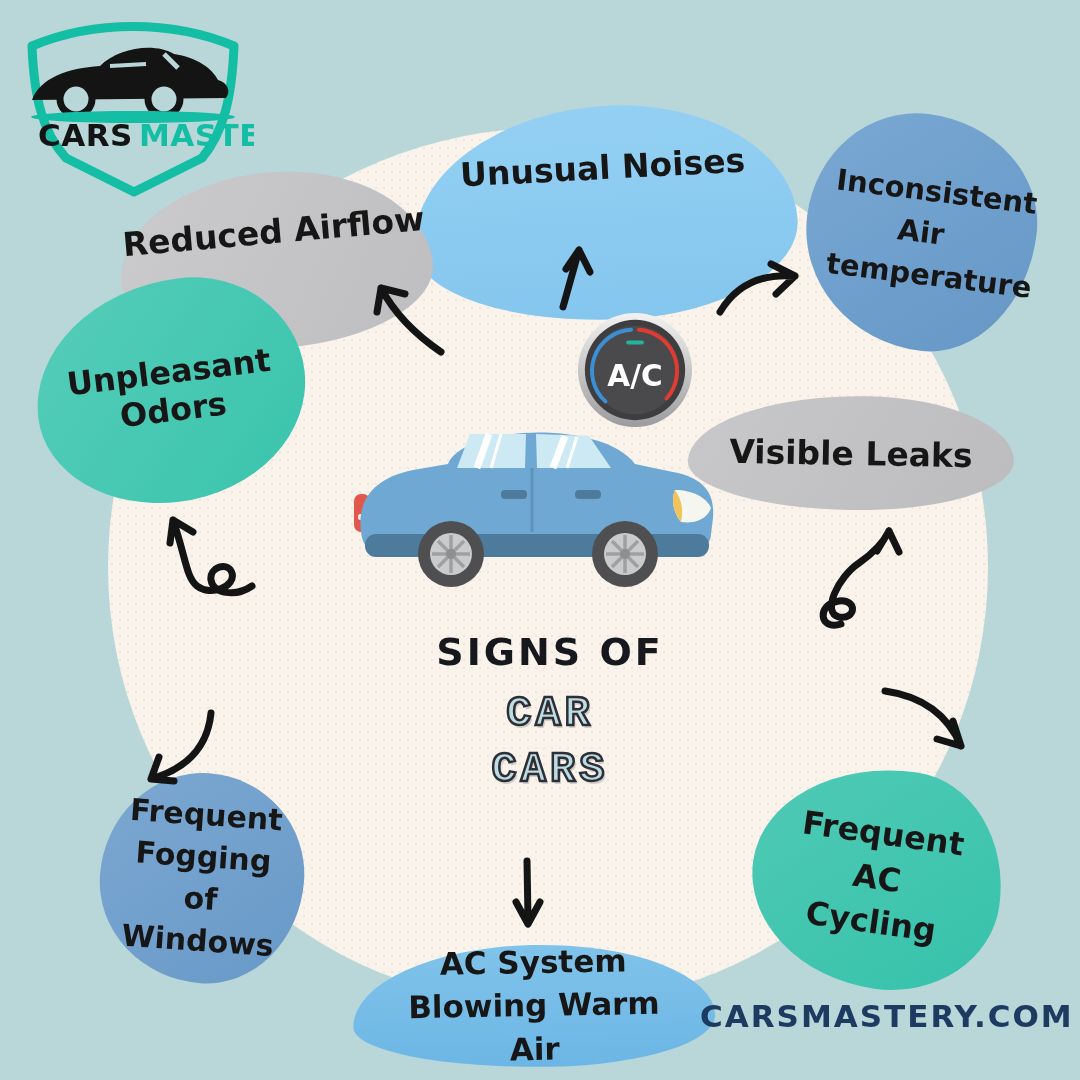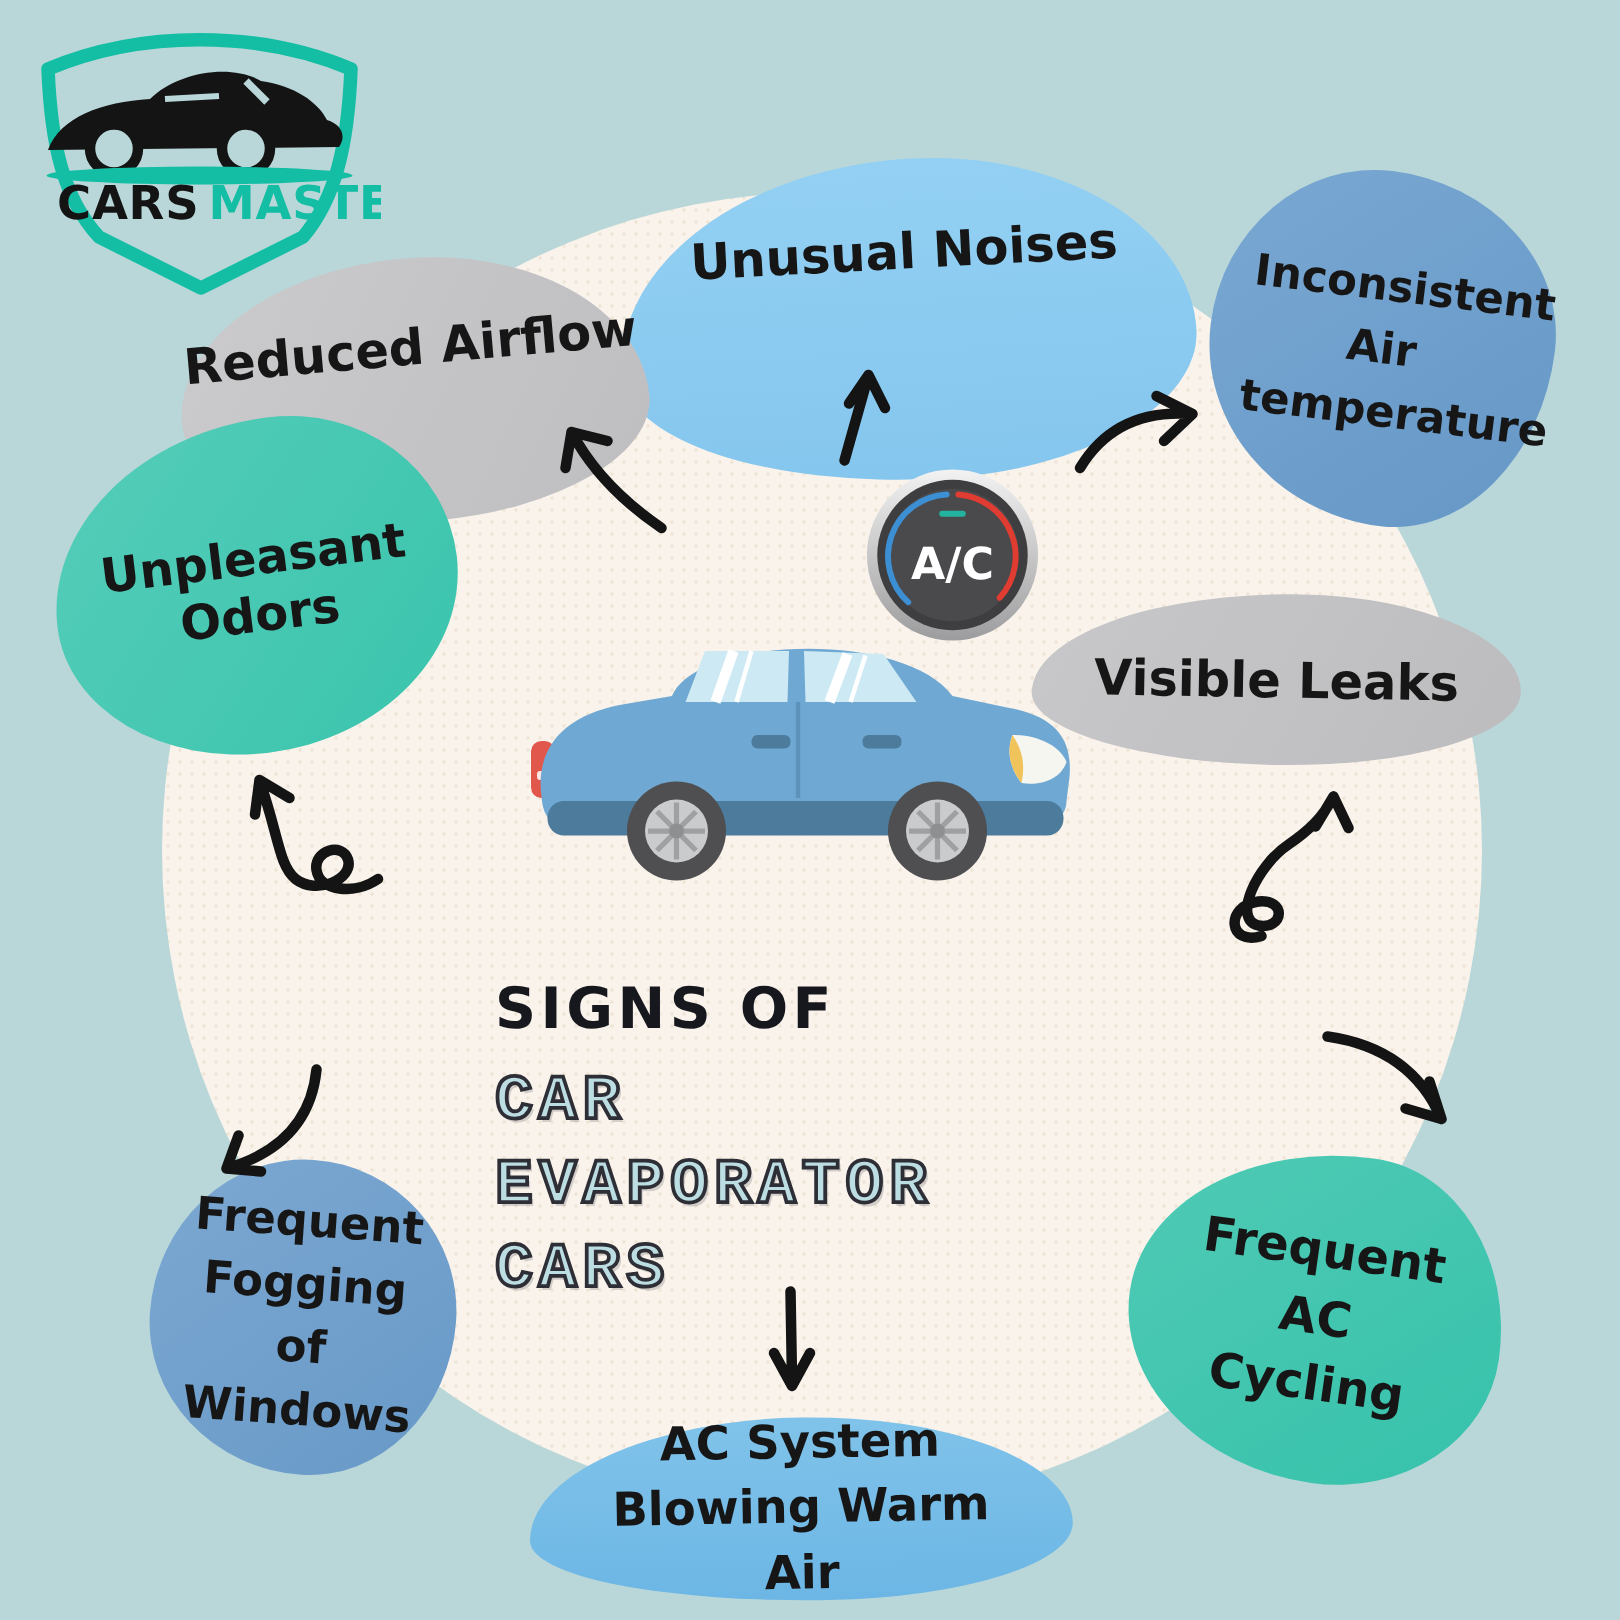--- a/index.html
+++ b/index.html
@@ -32,21 +32,21 @@
   .b-acsystem{left:353px;top:945px;width:362px;height:122px;border-radius:50% 50% 45% 55% / 65% 60% 40% 35%;
     transform:rotate(-1deg);background:linear-gradient(180deg,#80c3ea,#6cb6e5);font-size:31px;line-height:1.4;}
 
   .arrows{position:absolute;left:0;top:0;width:1080px;height:1080px;z-index:3;pointer-events:none;}
 
   .logo{position:absolute;left:14px;top:4px;z-index:4;}
 
   .knob{position:absolute;left:576px;top:311px;z-index:3;}
   .car{position:absolute;left:352px;top:406px;z-index:3;}
 
-  .title-block{position:absolute;left:330px;top:650px;width:440px;z-index:3;}
+  .title-block{position:absolute;left:330px;top:630px;width:440px;z-index:3;text-align:center;}
   .title-prefix{font-size:38px;font-weight:800;letter-spacing:3px;color:#17171e;margin-bottom:12px;}
   .title-line{font-size:42px;font-weight:800;letter-spacing:4px;color:#bcdde2;
     -webkit-text-stroke:2.5px #2e2e36;text-shadow:2px 3px 0 rgba(40,40,55,0.18);line-height:56px;font-family:Liberation Mono, monospace;}
 
   .footer{position:absolute;left:700px;top:998px;width:352px;z-index:3;text-align:center;
     font-size:31px;font-weight:700;letter-spacing:2px;color:#1d3a60;}
 </style>
 </head>
 <body>
 
@@ -161,18 +161,18 @@
           <path d="M259,135 L285,161"></path>
           <path d="M285,135 L259,161"></path>
       </g>
       <circle cx="272" cy="148" r="5" fill="#8e8f91"></circle>
     </g>
   </svg>
 
   <div class="title-block">
     <div class="title-prefix">SIGNS OF</div>
     <div class="title-line">CAR</div>
-    <div class="title-line">EVAPORATOR</div>
     <div class="title-line">CARS</div>
   </div>
 
+  <div class="footer">CARSMASTERY.COM</div>
 
 </div>
 
 </body></html>

